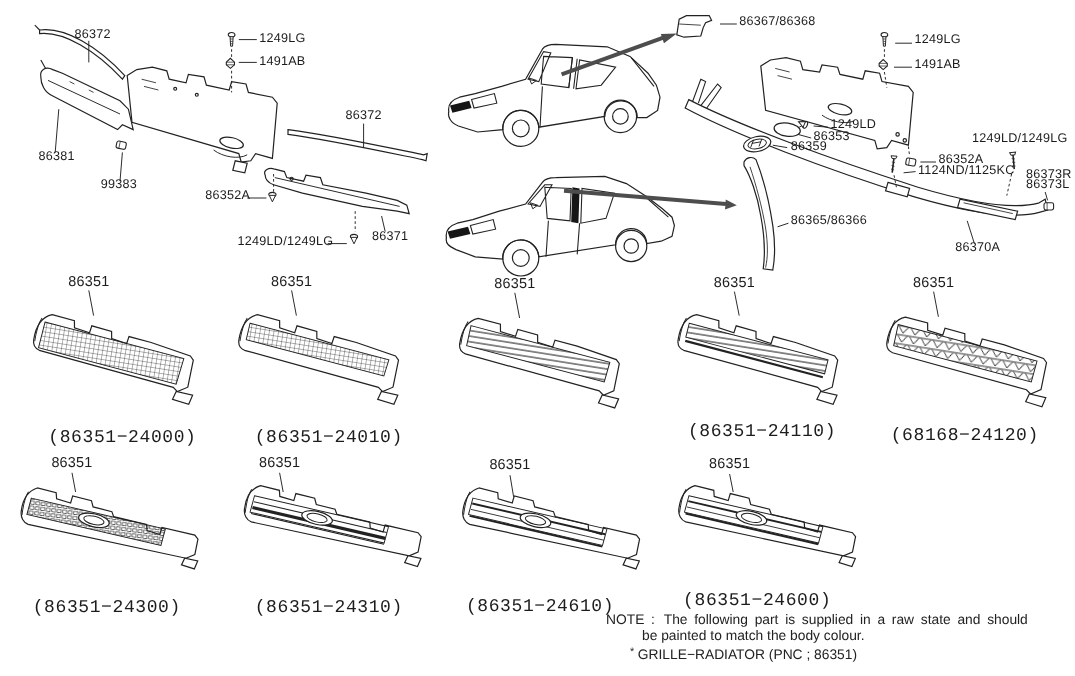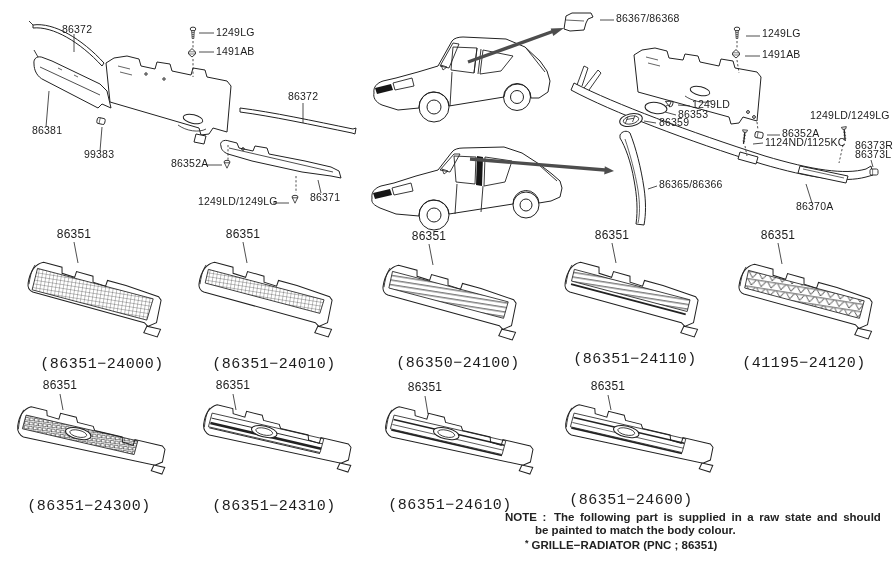--- a/index.html
+++ b/index.html
@@ -2,21 +2,21 @@
 <html><head>
 <meta charset="utf-8">
 <style>
   html,body{margin:0;padding:0;background:#fff;}
   .stage{position:relative;width:896px;height:563px;background:#ffffff;overflow:hidden;
          font-family:"Liberation Sans",sans-serif;color:#1c1c1c;}
   .stage svg{position:absolute;left:0;top:0;}
   .lbl{position:absolute;font-size:10.5px;letter-spacing:.2px;white-space:nowrap;line-height:11px;}
   .gcall{position:absolute;width:44px;text-align:center;font-size:12px;letter-spacing:.2px;line-height:11px;}
   .cap{position:absolute;width:150px;text-align:center;font-size:15px;letter-spacing:.5px;line-height:15px;font-family:Liberation Mono, monospace;}
-  .note{position:absolute;left:505px;top:511px;width:388px;font-size:11.5px;line-height:13.2px;color:#222;font-weight:bold;}
+  .note{position:absolute;left:505px;top:511px;width:388px;font-size:11.5px;line-height:13.2px;color:#222;}
   .note .r1{word-spacing:2.4px;}
   .note .r2{margin-left:30px;}
   .note .r3{margin-left:20px;}
   .note .bullet{font-size:9px;vertical-align:3px;margin-right:3px;}
   .note .nl{margin-right:2px;}
 </style>
 </head>
 <body>
 
 <div class="stage">
@@ -277,23 +277,22 @@
 <div class="gcall" style="left:407px;top:231px">86351</div>
 <div class="gcall" style="left:590px;top:230px">86351</div>
 <div class="gcall" style="left:756px;top:230px">86351</div>
 <div class="gcall" style="left:38px;top:380px">86351</div>
 <div class="gcall" style="left:211px;top:380px">86351</div>
 <div class="gcall" style="left:403px;top:382px">86351</div>
 <div class="gcall" style="left:586px;top:381px">86351</div>
 
 <div class="cap" style="left:27px;top:357px">(86351−24000)</div>
 <div class="cap" style="left:199px;top:357px">(86351−24010)</div>
-<div class="cap" style="left:383px;top:356px">(86350−24100)</div>
 <div class="cap" style="left:560px;top:352px">(86351−24110)</div>
-<div class="cap" style="left:729px;top:356px">(41195−24120)</div>
+<div class="cap" style="left:729px;top:356px">(68168−24120)</div>
 <div class="cap" style="left:14px;top:499px">(86351−24300)</div>
 <div class="cap" style="left:199px;top:499px">(86351−24310)</div>
 <div class="cap" style="left:375px;top:498px">(86351−24610)</div>
 <div class="cap" style="left:556px;top:493px">(86351−24600)</div>
 
 <div class="note">
   <div class="r1"><span class="nl">NOTE :</span> <span>The following part is supplied in a raw state and should</span></div>
   <div class="r2">be painted to match the body colour.</div>
   <div class="r3"><span class="bullet">*</span><span>GRILLE−RADIATOR (PNC ; 86351)</span></div>
 </div>

